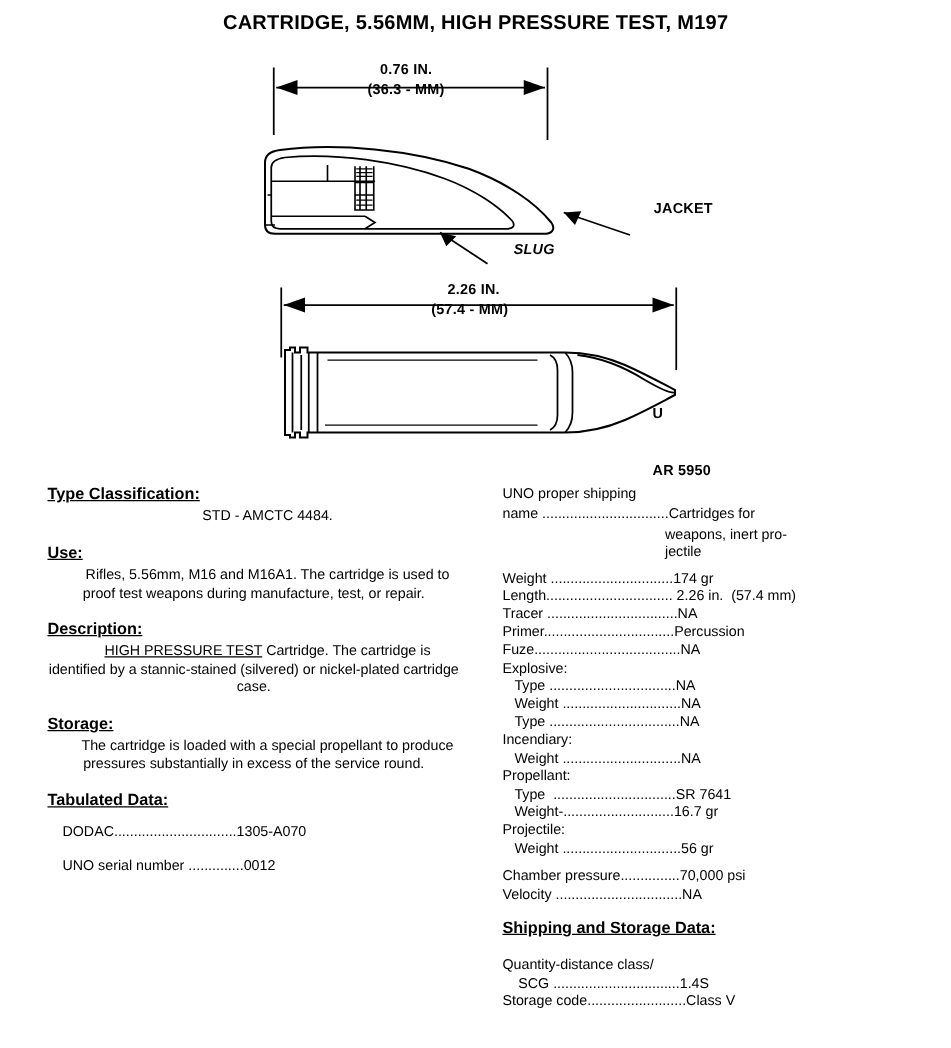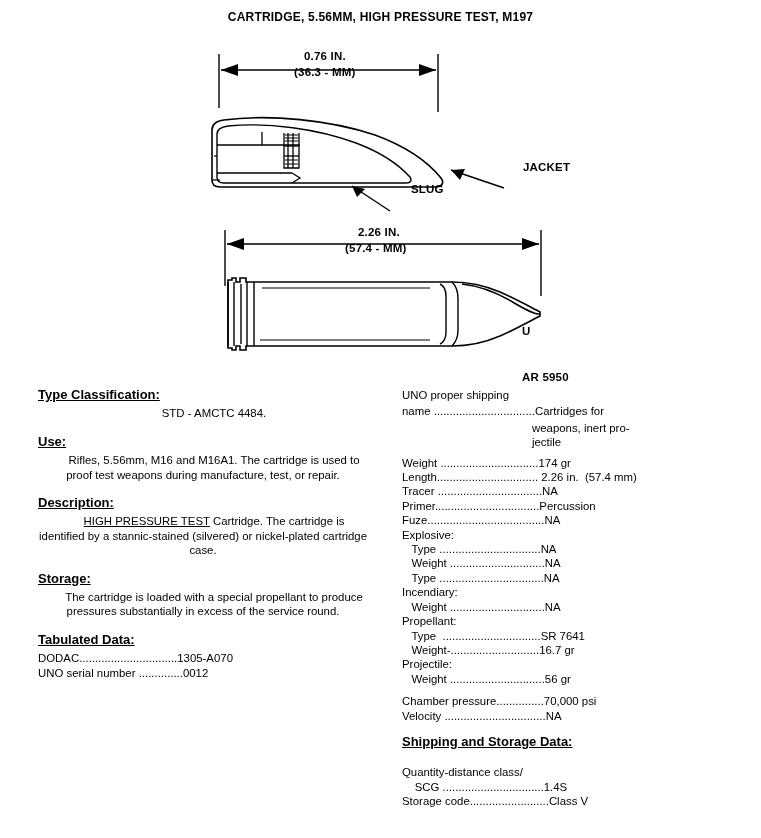--- a/index.html
+++ b/index.html
@@ -21,21 +21,21 @@
     height: 838px;
   }
 
   
   .doc-title {
     position: absolute;
     top: 10px;
     left: 0;
     width: 761px;
     text-align: center;
-    font-size: 12px;
+    font-size: 16px;
     font-weight: bold;
     letter-spacing: 0.2px;
   }
 
   
   .figure-area {
     position: absolute;
     top: 28px;
     left: 0;
     width: 761px;
@@ -82,21 +82,21 @@
   }
   .underline-inline { text-decoration: underline; }
 
   
   .row {
     display: block;
     white-space: pre-wrap;
     margin: 0;
   }
 
-  .tab-data .row { margin: 0; }
+  .tab-data .row { margin: 12px; }
 
   
   .wrap-entry {
     margin: 0 0 2px 0;
     white-space: pre-wrap;
   }
   .wrap-cont {
     padding-left: 130px;
     margin: 0;
     white-space: pre-wrap;
@@ -212,21 +212,21 @@
 
       <g stroke="#000" stroke-width="1">
         <line x1="260" y1="312" x2="430" y2="312"></line>
         <line x1="262" y1="260" x2="430" y2="260"></line>
       </g>
     </svg>
 
     <div class="fig-label" style="top:22px; left:289px;">0.76 IN.</div>
     <div class="fig-label" style="top:38px; left:279px;">(36.3 - MM)</div>
     <div class="fig-label" style="top:133px; left:508px;">JACKET</div>
-    <div class="fig-label" style="top:155px; left:396px;">SLUG</div>
+    <div class="fig-label" style="top:166px; left:396px;font-style:italic;">SLUG</div>
 
     <div class="fig-label" style="top:198px; left:343px;">2.26 IN.</div>
     <div class="fig-label" style="top:214px; left:330px;">(57.4 - MM)</div>
 
     <div class="fig-label" style="top:297px; left:507px;">U</div>
     <div class="fig-label" style="top:313px; left:507px;margin-top:30px;">AR 5950</div>
   </div>
 
   <div class="col col-left">
 

